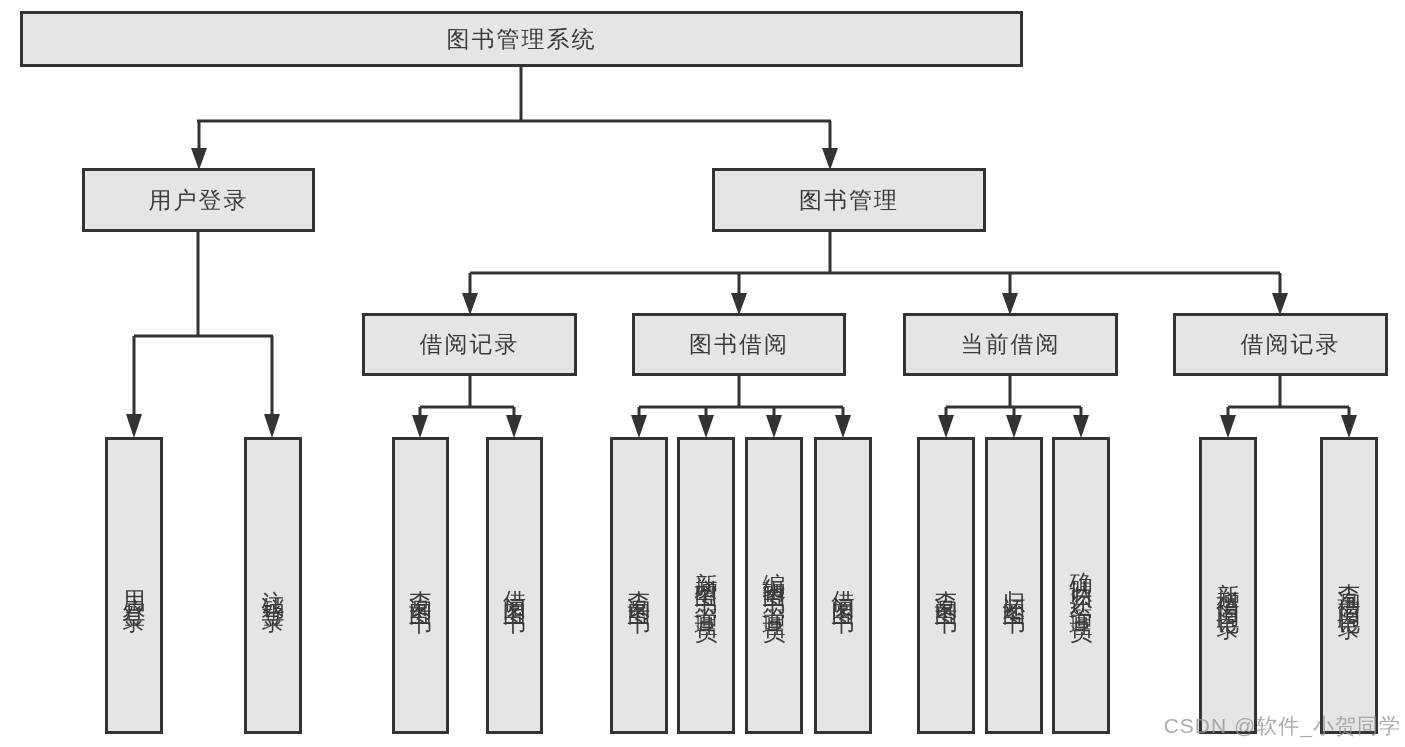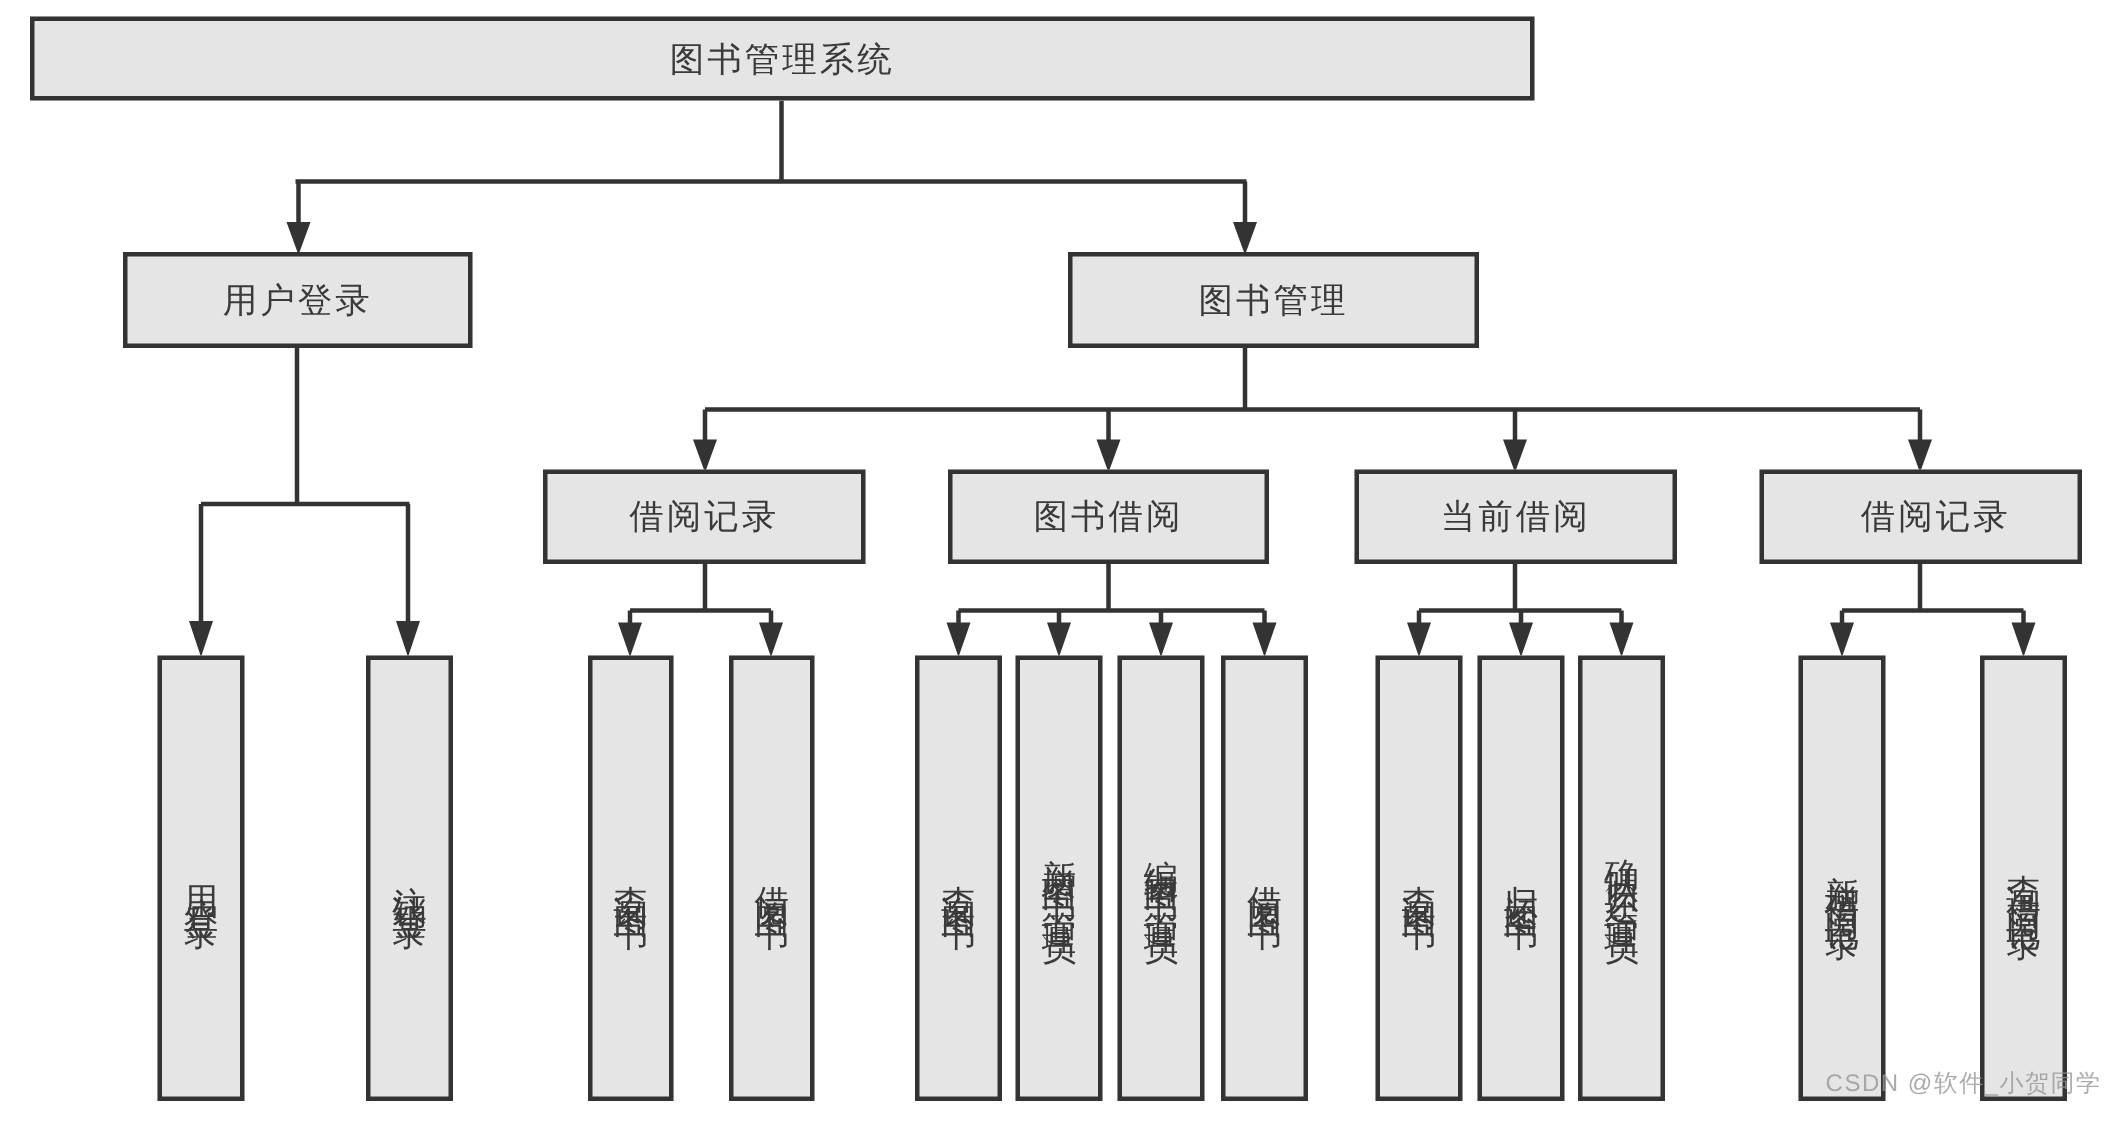--- a/index.html
+++ b/index.html
@@ -43,21 +43,21 @@
   #connectors {
     position: absolute;
     left: 0;
     top: 0;
     z-index: 1;
   }
   #watermark {
     position: absolute;
     top: 712px;
     right: 4px;
-    font-size: 16px;
+    font-size: 21px;
     color: rgba(150, 150, 150, 0.8);
     letter-spacing: 1px;
     z-index: 3;
     white-space: nowrap;
   }
 </style>
 </head>
 <body>
 
 <div id="stage">

